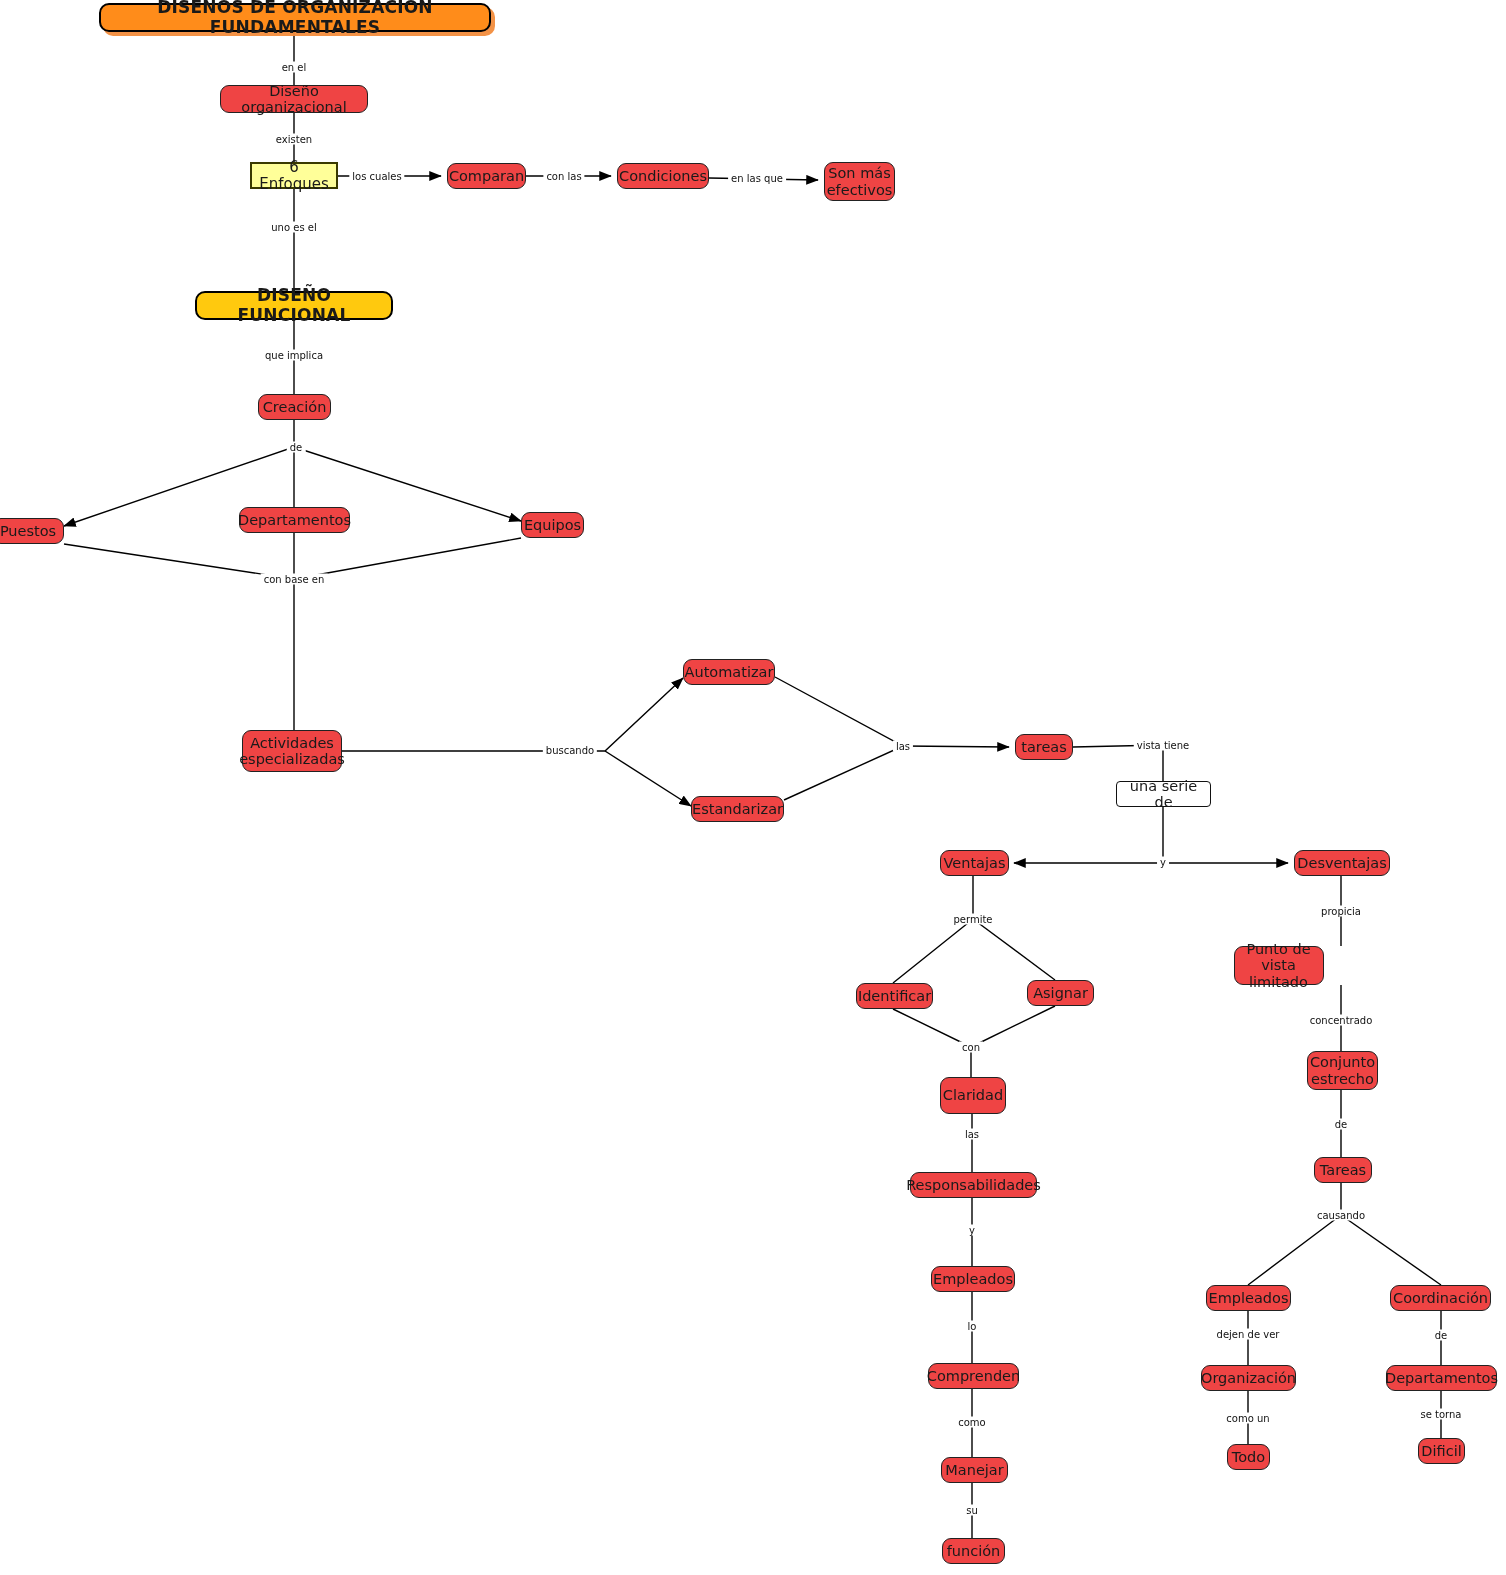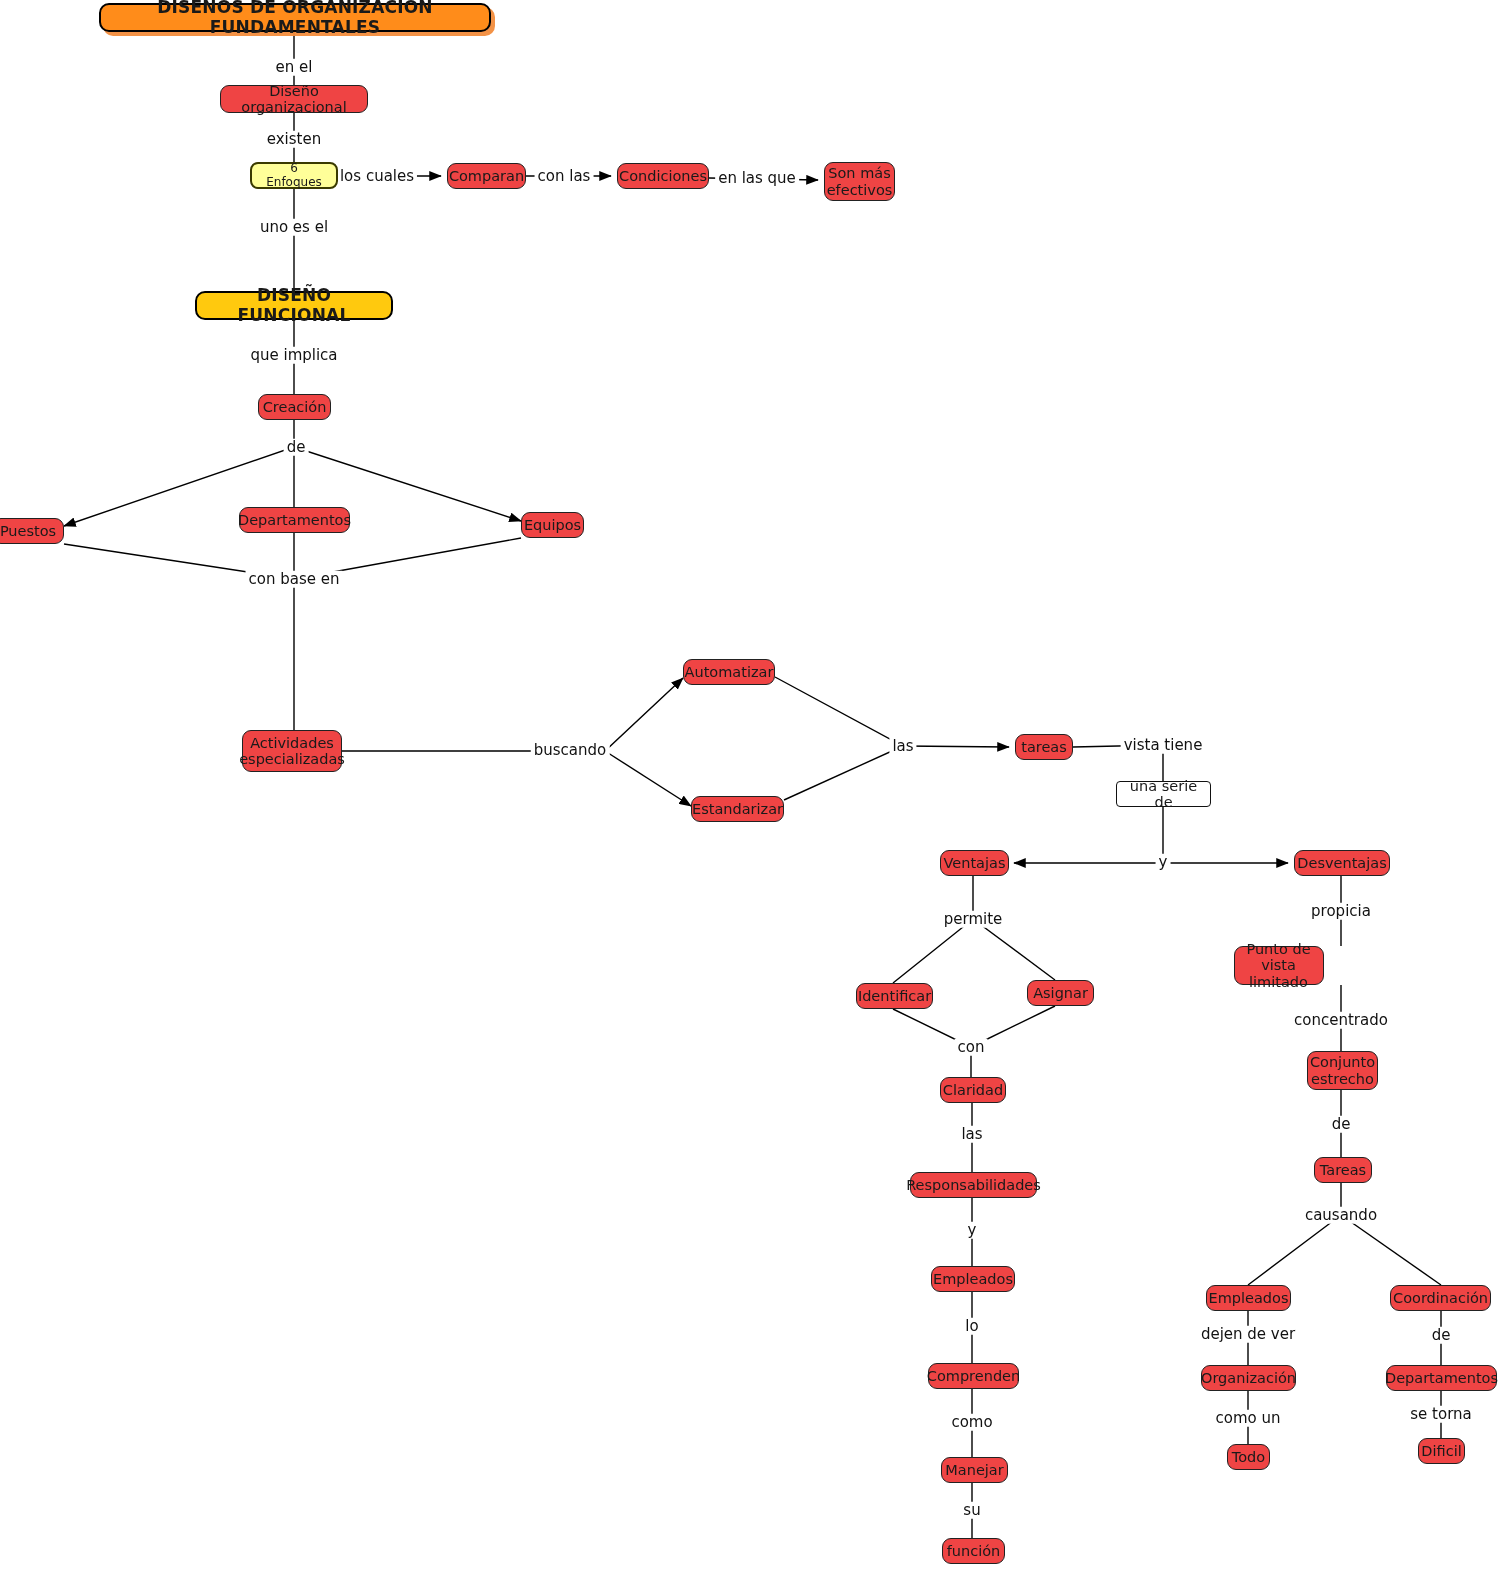--- a/index.html
+++ b/index.html
@@ -48,22 +48,22 @@
     border-color: #222222;
   }
   .node.phrase {
     background: #ffffff;
     border-color: #111111;
     border-radius: 4px;
   }
   .node.accent-yellow {
     background: #ffff99;
     border: 2px solid #3a3a00;
-    border-radius: 8px;
-    font-size: 12px;
+    border-radius: 0;
+    font-size: 15px;
   }
   .node.accent-orange {
     background: #ff8c1a;
     border: 2px solid #000000;
     border-radius: 10px;
     font-weight: bold;
     font-size: 17px;
     letter-spacing: 0.2px;
     box-shadow: 4px 4px 0 0 rgba(242,140,60,0.95);
   }
@@ -72,21 +72,21 @@
     border: 2px solid #000000;
     border-radius: 10px;
     font-weight: bold;
     font-size: 17px;
     letter-spacing: 0.2px;
   }
   .link-label {
     position: absolute;
     box-sizing: border-box;
     color: #111111;
-    font-size: 15px;
+    font-size: 10px;
     line-height: 1.1;
     background: #ffffff;
     padding: 0 3px;
     white-space: nowrap;
     z-index: 2;
     transform: translate(-50%, -50%);
   }
 </style>
 </head>
 <body>
@@ -185,21 +185,21 @@
       <div class="node concept" style="left: 242px; top: 730px; width: 100px; height: 42px;">Actividades
 especializadas</div>
       <div class="node concept" style="left: 683px; top: 659px; width: 92px; height: 26px;">Automatizar</div>
       <div class="node concept" style="left: 691px; top: 796px; width: 93px; height: 26px;">Estandarizar</div>
       <div class="node concept" style="left: 1015px; top: 734px; width: 58px; height: 26px;">tareas</div>
       <div class="node phrase" style="left: 1116px; top: 781px; width: 95px; height: 26px;">una serie de</div>
       <div class="node concept" style="left: 940px; top: 850px; width: 69px; height: 26px;">Ventajas</div>
       <div class="node concept" style="left: 1294px; top: 850px; width: 96px; height: 26px;">Desventajas</div>
       <div class="node concept" style="left: 856px; top: 983px; width: 77px; height: 26px;">Identificar</div>
       <div class="node concept" style="left: 1027px; top: 980px; width: 67px; height: 26px;">Asignar</div>
-      <div class="node concept" style="left: 940px; top: 1077px; width: 66px; height: 26px; text-align: center;">Claridad</div>
+      <div class="node concept" style="left: 940px; top: 1077px; width: 66px; height: 37px; text-align: center;">Claridad</div>
       <div class="node concept" style="left: 910px; top: 1172px; width: 127px; height: 26px;">Responsabilidades</div>
       <div class="node concept" style="left: 931px; top: 1266px; width: 84px; height: 26px;">Empleados</div>
       <div class="node concept" style="left: 928px; top: 1363px; width: 91px; height: 26px;">Comprenden</div>
       <div class="node concept" style="left: 941px; top: 1457px; width: 67px; height: 26px;">Manejar</div>
       <div class="node concept" style="left: 942px; top: 1538px; width: 63px; height: 26px;">función</div>
       <div class="node concept" style="left: 1234px; top: 946px; width: 90px; height: 39px; padding-left: 8px;">Punto de vista
 limitado</div>
       <div class="node concept" style="left: 1307px; top: 1051px; width: 71px; height: 39px;">Conjunto
 estrecho</div>
       <div class="node concept" style="left: 1314px; top: 1157px; width: 58px; height: 26px;">Tareas</div>

